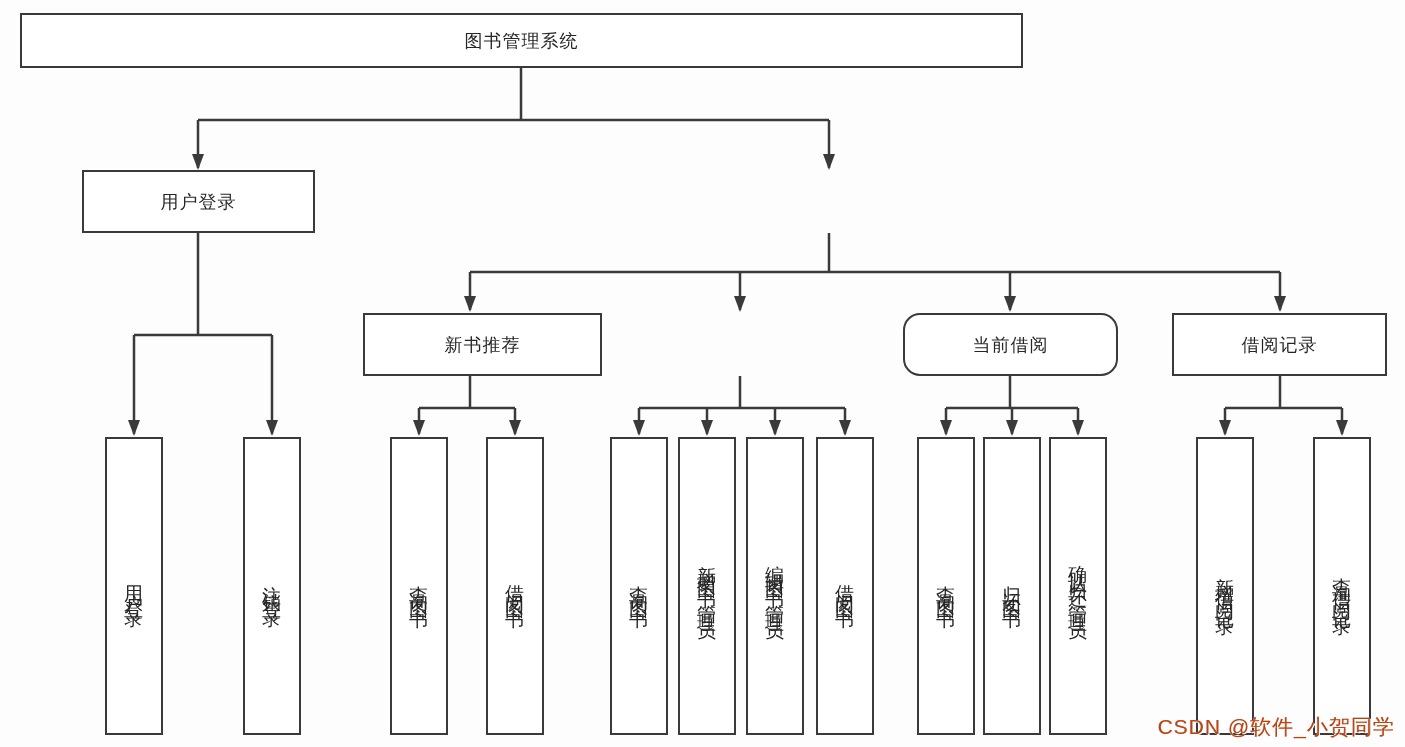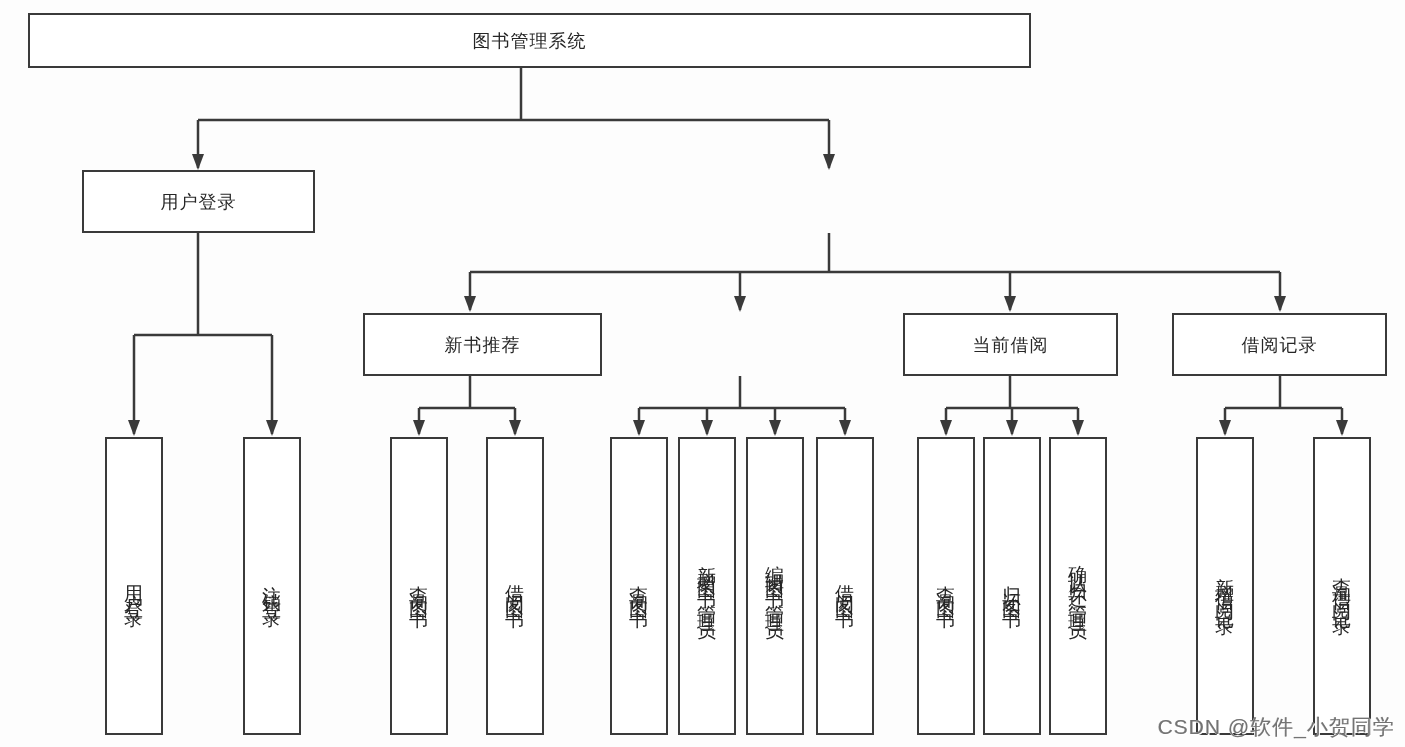--- a/index.html
+++ b/index.html
@@ -43,21 +43,21 @@
     font-size: 19px;
     line-height: 1;
     letter-spacing: 8px;
     color: #262626;
   }
   .watermark {
     position: absolute;
     right: 10px;
     bottom: 6px;
     font-size: 21px;
-    color: #737373;
+    color: #c2410c;
     text-shadow: 1px 1px 0 #ffffff, -0.5px -0.5px 0 #b9b9b9;
     letter-spacing: 1px;
     z-index: 5;
     white-space: nowrap;
   }
 </style>
 </head>
 <body>
 
 <div class="canvas">
@@ -119,26 +119,26 @@
 
       <g>
         <path d="M1280,376 V408"></path>
         <path d="M1225,408 H1342"></path>
         <line x1="1225" y1="408" x2="1225" y2="434" marker-end="url(#ah)"></line>
         <line x1="1342" y1="408" x2="1342" y2="434" marker-end="url(#ah)"></line>
       </g>
     </g>
   </svg>
 
-  <div class="node h-node" style="left:20px; top:13px; width:1003px; height:55px;margin-left:8px;">图书管理系统</div>
+  <div class="node h-node" style="left:20px; top:13px; width:1003px; height:55px;">图书管理系统</div>
 
   <div class="node h-node" style="left:82px; top:170px; width:233px; height:63px;">用户登录</div>
 
   <div class="node h-node" style="left:363px; top:313px; width:239px; height:63px;">新书推荐</div>
-  <div class="node h-node" style="left:903px; top:313px; width:215px; height:63px;">当前借阅</div>
+  <div class="node h-node" style="left:903px; top:313px; width:215px; height:63px;border-radius:17px;">当前借阅</div>
   <div class="node h-node" style="left:1172px; top:313px; width:215px; height:63px;">借阅记录</div>
 
   <div class="node leaf" style="left:105px;">
     <span class="v-label">用户登录</span>
   </div>
   <div class="node leaf" style="left:243px;">
     <span class="v-label">注销登录</span>
   </div>
 
   <div class="node leaf" style="left:390px;">

